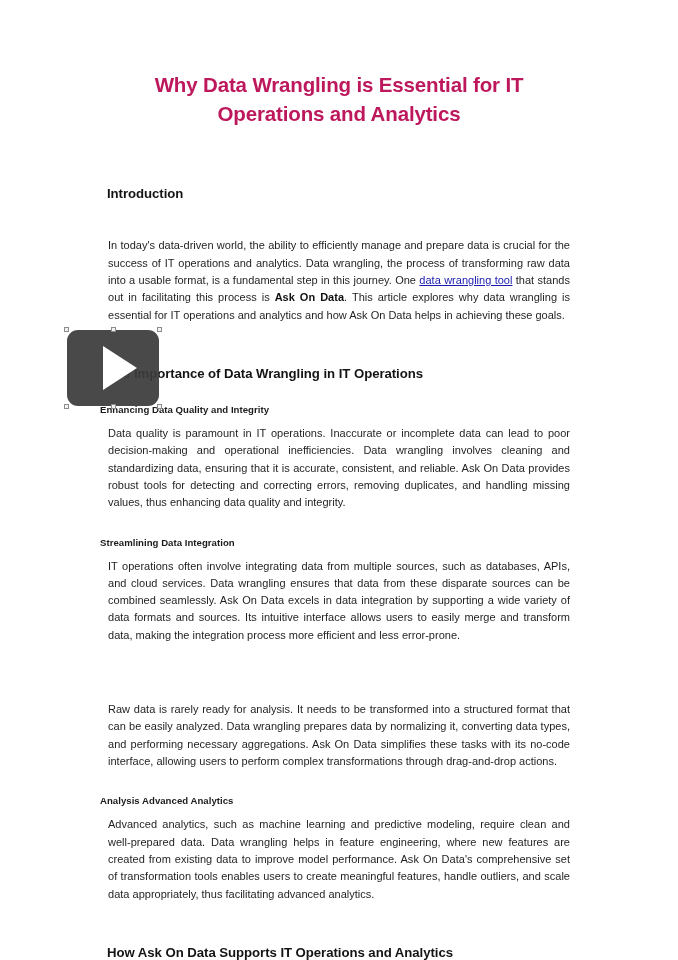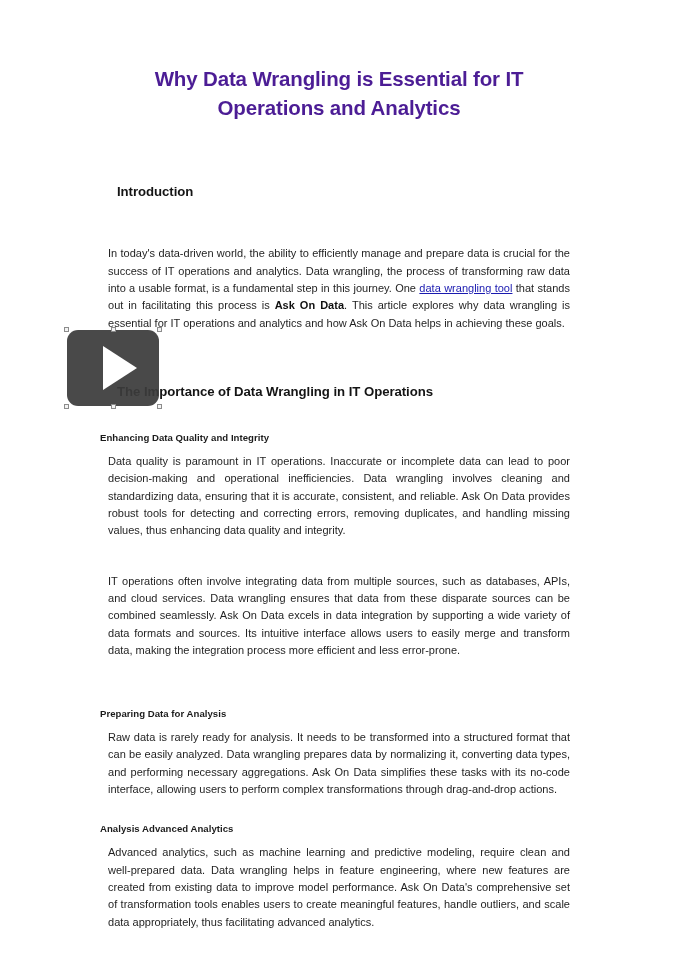--- a/index.html
+++ b/index.html
@@ -23,32 +23,32 @@
   }
 
   #doc {
     position: absolute;
     left: 100px;
     top: 0;
     width: 478px;
   }
 
   .doc-title {
-    margin: 0;
+    margin: 6px;
     padding-top: 64px;
     font-size: 20.5px;
     font-weight: bold;
     line-height: 1.42;
     text-align: center;
-    color: #4c1d95;
+    color: #be185d;
     letter-spacing: -0.15px;
   }
 
   h2.section-heading {
-    margin: 17px;
+    margin: 7px;
     font-size: 13.2px;
     font-weight: bold;
     line-height: 1.3;
     color: #141414;
     letter-spacing: -0.05px;
   }
 
   h3.sub-heading {
     margin: 0;
     font-size: 9.6px;
@@ -154,37 +154,38 @@
 
     <h2 class="section-heading">The Importance of Data Wrangling in IT Operations</h2>
 
     <div class="spacer-sec-sub"></div>
 
     <h3 class="sub-heading">Enhancing Data Quality and Integrity</h3>
     <p class="body-text">Data quality is paramount in IT operations. Inaccurate or incomplete data can lead to poor decision-making and operational inefficiencies. Data wrangling involves cleaning and standardizing data, ensuring that it is accurate, consistent, and reliable. Ask On Data provides robust tools for detecting and correcting errors, removing duplicates, and handling missing values, thus enhancing data quality and integrity.</p>
 
     <div class="spacer-para-sub"></div>
 
+    <h3 class="sub-heading">Streamlining Data Integration</h3>
     <p class="body-text">IT operations often involve integrating data from multiple sources, such as databases, APIs, and cloud services. Data wrangling ensures that data from these disparate sources can be combined seamlessly. Ask On Data excels in data integration by supporting a wide variety of data formats and sources. Its intuitive interface allows users to easily merge and transform data, making the integration process more efficient and less error-prone.</p>
 
     <div class="spacer-block"></div>
 
 
     <div class="spacer-sec-sub"></div>
 
-    <h3 class="sub-heading">Preparing Data for Analysis</h3>
     <p class="body-text">Raw data is rarely ready for analysis. It needs to be transformed into a structured format that can be easily analyzed. Data wrangling prepares data by normalizing it, converting data types, and performing necessary aggregations. Ask On Data simplifies these tasks with its no-code interface, allowing users to perform complex transformations through drag-and-drop actions.</p>
 
     <div class="spacer-para-sub"></div>
 
     <h3 class="sub-heading">Analysis Advanced Analytics</h3>
     <p class="body-text">Advanced analytics, such as machine learning and predictive modeling, require clean and well-prepared data. Data wrangling helps in feature engineering, where new features are created from existing data to improve model performance. Ask On Data's comprehensive set of transformation tools enables users to create meaningful features, handle outliers, and scale data appropriately, thus facilitating advanced analytics.</p>
 
     <div class="spacer-block"></div>
 
+    <h2 class="section-heading">How Ask On Data Supports IT Operations and Analytics</h2>
 
     <div class="spacer-sec-sub"></div>
 
 
   </div>
 
   <div id="video-overlay">
     <div class="vid-box"></div>
     <div class="play-triangle"></div>
     <div class="handle tl"></div>

